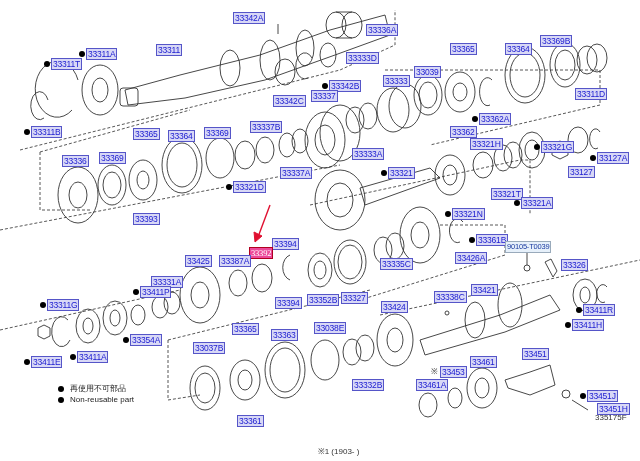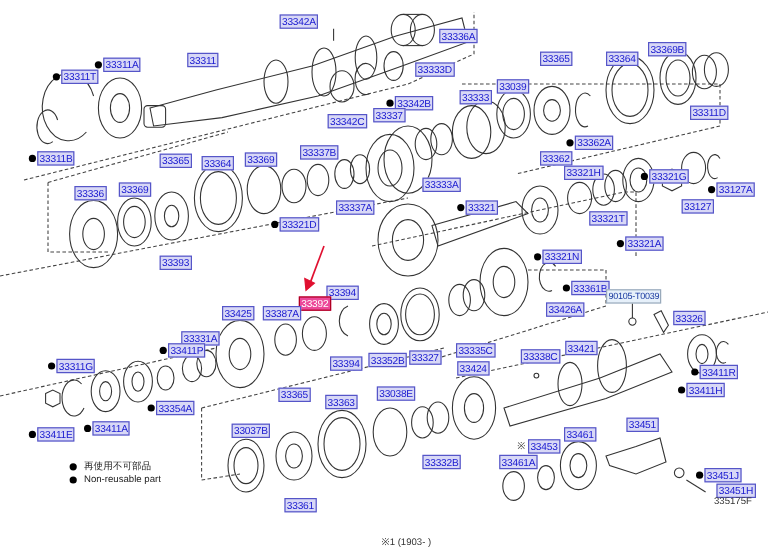--- a/index.html
+++ b/index.html
@@ -1,20 +1,20 @@
 <!DOCTYPE html>
 <html><head>
   <meta charset="utf-8">
   <style>
     html, body { margin:0; padding:0; background:#ffffff; }
     body { width:640px; height:461px; position:relative; overflow:hidden; font-family:"Liberation Sans", sans-serif; }
     #diagram { position:absolute; left:0; top:0; width:640px; height:461px; }
     .lbl { position:absolute; font-family:"Liberation Sans", sans-serif; font-size:8.5px; line-height:10px; color:#1a1ad0; background:#d8d8f6; border:1px solid #5555c8; padding:0 1px; white-space:nowrap; cursor:pointer; letter-spacing:-0.2px; }
     .lbl.dot::before { content:""; position:absolute; left:-8px; top:2px; width:6px; height:6px; border-radius:50%; background:#000; }
-    .lbl.sel { background:#ec4899; color:#ffffff; border-color:#b00020; }
+    .lbl.sel { background:#ec4899; color:#ffffff; border-color:#b00020;font-family:Liberation Serif, serif; }
     .lbl.alt { background:#e6f0fa; color:#1a3aa0; border-color:#9ab; font-size:7.5px; }
     .lbl.star::before { content:"※"; position:absolute; left:-10px; top:0; color:#333; font-size:8px; background:none; width:auto; height:auto; border-radius:0; }
     .legend { position:absolute; left:58px; top:383px; font-size:8px; color:#222; line-height:11px; }
     .legend .row { display:flex; align-items:center; }
     .legend .bullet { display:inline-block; width:6px; height:6px; border-radius:50%; background:#000; margin-right:6px; }
     .note { position:absolute; left:318px; top:418px; font-size:8px; color:#333;margin-top:27px; }
     .code { position:absolute; left:595px; top:413px; font-size:8px; color:#333; }
   </style>
 </head>
 <body>
@@ -273,51 +273,51 @@
     <div class="lbl dot" style="left: 541px; top: 121px; margin-top: 20px;">33321G</div>
     <div class="lbl" style="left: 470px; top: 138px;">33321H</div>
     <div class="lbl dot" style="left: 597px; top: 152px;">33127A</div>
     <div class="lbl" style="left: 352px; top: 148px;">33333A</div>
     <div class="lbl" style="left: 62px; top: 155px;">33336</div>
     <div class="lbl" style="left: 99px; top: 152px;">33369</div>
     <div class="lbl" style="left: 568px; top: 166px;">33127</div>
     <div class="lbl" style="left: 280px; top: 167px;">33337A</div>
     <div class="lbl dot" style="left: 388px; top: 167px;">33321</div>
     <div class="lbl dot" style="left: 233px; top: 181px;">33321D</div>
-    <div class="lbl" style="left: 491px; top: 176px;">33321T</div>
+    <div class="lbl" style="left: 491px; top: 188px;">33321T</div>
     <div class="lbl dot" style="left: 521px; top: 197px;">33321A</div>
     <div class="lbl" style="left: 133px; top: 213px;">33393</div>
     <div class="lbl dot" style="left: 452px; top: 208px;">33321N</div>
     <div class="lbl dot" style="left: 476px; top: 234px;">33361B</div>
     <div class="lbl alt" style="left: 505px; top: 241px;">90105-T0039</div>
     <div class="lbl" style="left: 272px; top: 238px;">33394</div>
     <div class="lbl sel" style="left: 249px; top: 247px;">33392</div>
     <div class="lbl" style="left: 185px; top: 255px;">33425</div>
     <div class="lbl" style="left: 219px; top: 255px;">33387A</div>
     <div class="lbl" style="left: 455px; top: 252px;">33426A</div>
     <div class="lbl" style="left: 561px; top: 259px;">33326</div>
-    <div class="lbl" style="left: 380px; top: 286px;">33335C</div>
+    <div class="lbl" style="left: 380px; top: 258px;">33335C</div>
     <div class="lbl" style="left: 151px; top: 276px;">33331A</div>
     <div class="lbl dot" style="left: 101px; top: 286px; margin-left: 39px;">33411P</div>
     <div class="lbl" style="left: 471px; top: 284px;">33421</div>
     <div class="lbl" style="left: 307px; top: 294px;">33352B</div>
     <div class="lbl" style="left: 341px; top: 292px;">33327</div>
     <div class="lbl" style="left: 275px; top: 297px;">33394</div>
     <div class="lbl" style="left: 434px; top: 291px;">33338C</div>
     <div class="lbl dot" style="left: 47px; top: 299px;">33311G</div>
     <div class="lbl" style="left: 381px; top: 301px;">33424</div>
     <div class="lbl dot" style="left: 583px; top: 304px;">33411R</div>
     <div class="lbl dot" style="left: 130px; top: 334px;">33354A</div>
     <div class="lbl dot" style="left: 572px; top: 319px;">33411H</div>
     <div class="lbl" style="left: 232px; top: 323px;">33365</div>
     <div class="lbl" style="left: 271px; top: 329px;">33363</div>
     <div class="lbl" style="left: 314px; top: 322px;">33038E</div>
     <div class="lbl dot" style="left: 77px; top: 351px;">33411A</div>
     <div class="lbl dot" style="left: 31px; top: 356px;">33411E</div>
-    <div class="lbl" style="left: 193px; top: 353px;">33037B</div>
+    <div class="lbl" style="left: 193px; top: 342px;">33037B</div>
     <div class="lbl" style="left: 522px; top: 348px;">33451</div>
     <div class="lbl" style="left: 470px; top: 356px;">33461</div>
     <div class="lbl" style="left: 352px; top: 379px;">33332B</div>
     <div class="lbl star" style="left: 440px; top: 366px;">33453</div>
     <div class="lbl" style="left: 416px; top: 379px;">33461A</div>
     <div class="lbl dot" style="left: 587px; top: 390px;">33451J</div>
     <div class="lbl" style="left: 597px; top: 403px;">33451H</div>
     <div class="lbl" style="left: 237px; top: 415px;">33361</div>
   </div>
 

